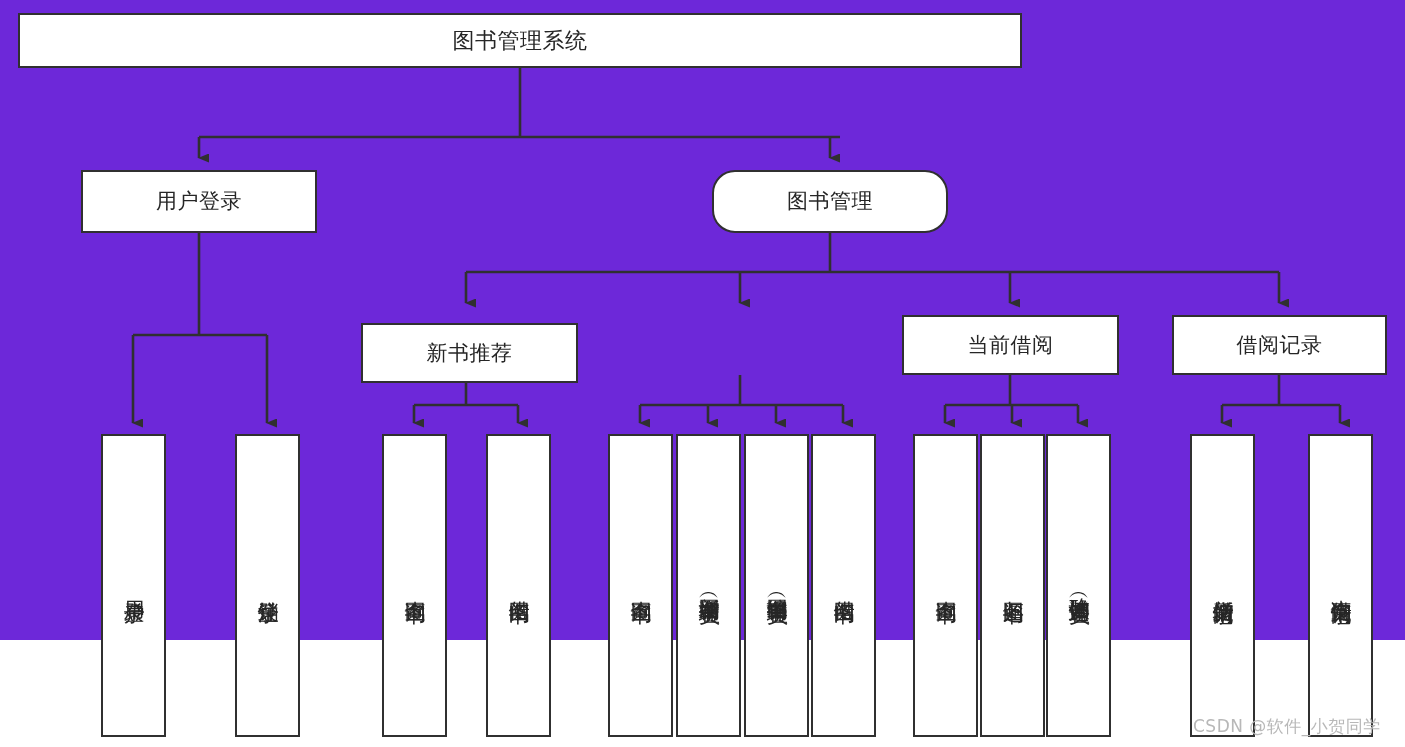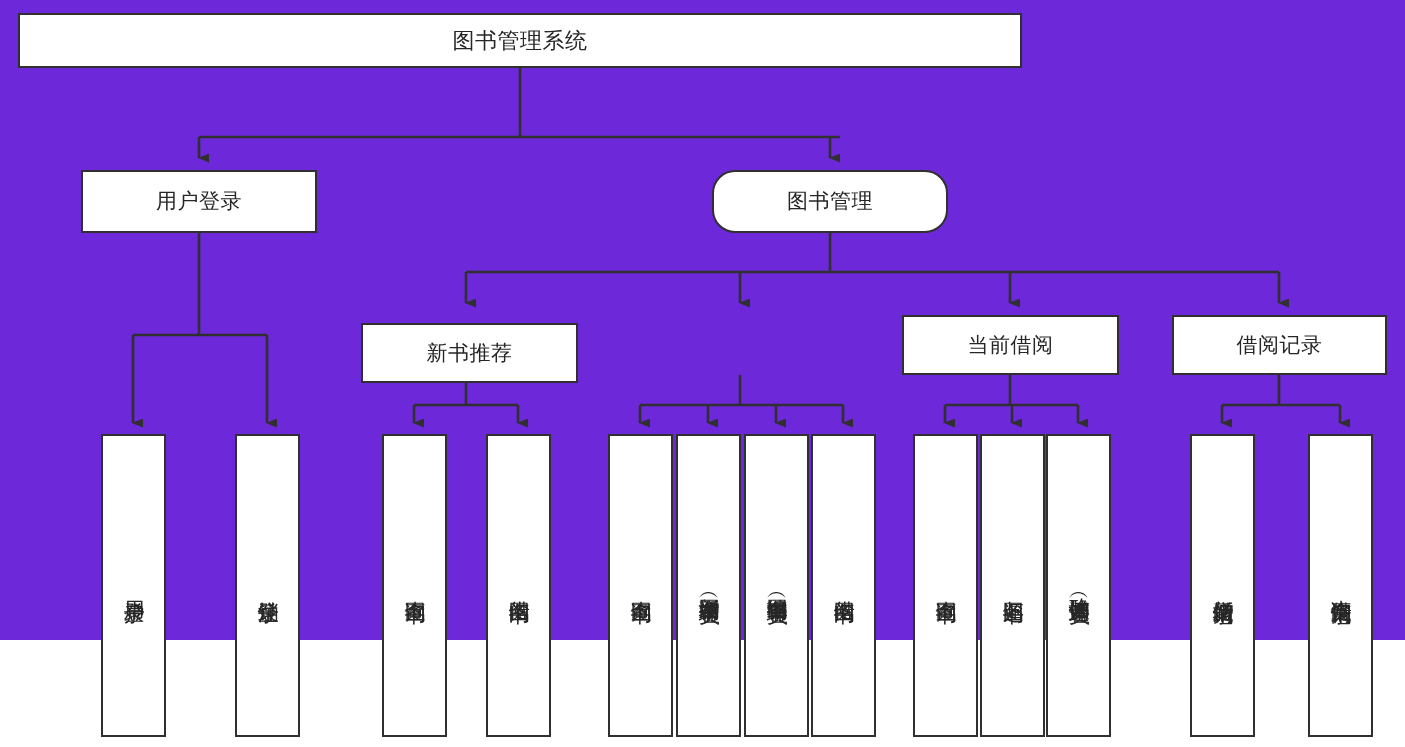--- a/index.html
+++ b/index.html
@@ -182,14 +182,15 @@
     <span class="leaf-label">确认归还（管理员）</span>
   </div>
 
   <div class="leaf-box" style="left:1190px; top:434px; width:65px; height:303px;">
     <span class="leaf-label">新增借阅记录</span>
   </div>
   <div class="leaf-box" style="left:1308px; top:434px; width:65px; height:303px;">
     <span class="leaf-label">查询借阅记录</span>
   </div>
 
+  <div class="watermark" style="left:1193px; top:715px;">CSDN @软件_小贺同学</div>
 
 </div>
 
 </body></html>

